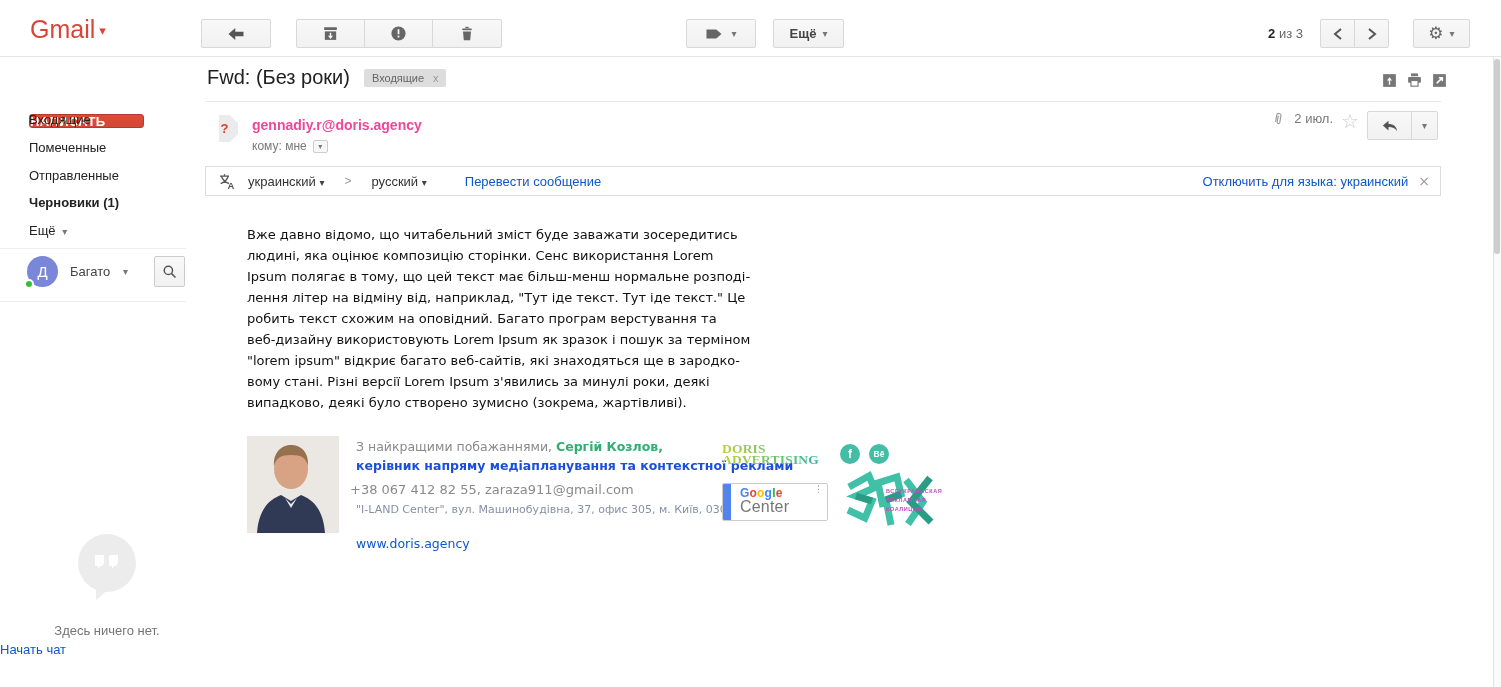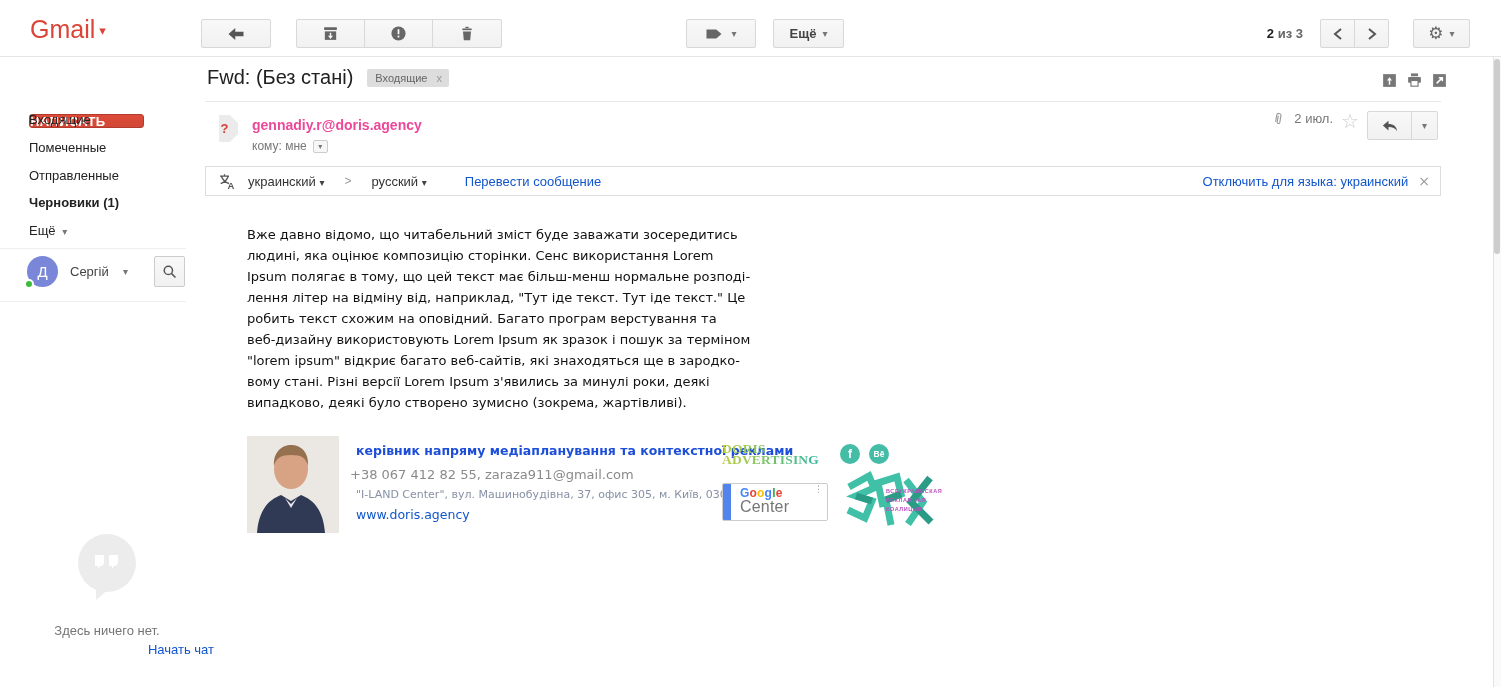--- a/index.html
+++ b/index.html
@@ -20,21 +20,21 @@
     height:29px; background:linear-gradient(#f8f8f8,#f1f1f1);
     border:1px solid #d8d8d8; border-radius:2px;
     color:#444; font-size:13px; font-weight:bold; cursor:pointer;
   }
   .btn-group { display:flex; }
   .btn-group .cell { display:flex; align-items:center; justify-content:center; height:27px; border-right:1px solid #d8d8d8; cursor:pointer; }
   .btn-group .cell:last-child { border-right:none; }
   .caret-glyph { font-family:"DejaVu Sans",sans-serif; font-size:10px; color:#777; }
   .icon svg { display:block; }
 
-  .page-info { position:absolute; top:26px; right:198px; font-size:13px; color:#666; white-space:nowrap;font-weight:bold; }
+  .page-info { position:absolute; top:26px; right:198px; font-size:13px; color:#666; white-space:nowrap; }
   .page-info b { color:#222; }
 
   
   .compose-btn {
     position:absolute; left:29px; top:66px; width:115px; height:14px;
     background:linear-gradient(#dd4b39,#d14836); border:1px solid #b23b2e; border-radius:3px;
     color:#fff; font-size:13px; font-weight:bold; letter-spacing:.4px;
     display:flex; align-items:center; cursor:pointer;margin-top:48px;
   }
   .nav-item { position:absolute; left:29px; font-size:13px; color:#222; cursor:pointer; white-space:nowrap; }
@@ -46,21 +46,21 @@
   .profile-name { position:absolute; left:70px; top:264px; font-size:13px; color:#444; cursor:pointer; }
   .profile-caret { position:absolute; left:123px; top:266px; }
   .search-btn { position:absolute; left:154px; top:256px; width:31px; height:31px;
     background:linear-gradient(#f8f8f8,#f1f1f1); border:1px solid #ccc; border-radius:2px;
     display:flex; align-items:center; justify-content:center; cursor:pointer; }
 
   .hangouts-bubble { position:absolute; left:78px; top:534px; width:58px; height:58px; border-radius:50%; background:#ececec; }
   .hangouts-tail { position:absolute; left:96px; top:588px; width:0; height:0;
     border-left:14px solid #ececec; border-bottom:12px solid transparent; }
   .chat-empty { position:absolute; left:0; top:623px; width:214px; text-align:center; font-size:13px; color:#757575; }
-  .chat-start { position:absolute; left:0; top:642px; width:214px; text-align:right; font-size:13px; color:#15c; cursor:pointer; }
+  .chat-start { position:absolute; left:0; top:642px; width:214px; text-align:left; font-size:13px; color:#15c; cursor:pointer; }
 
   
   .subject-row { position:absolute; left:207px; top:66px; display:flex; align-items:center; }
   .subject { font-size:20px; color:#212121; }
   .chip { display:inline-flex; align-items:center; margin-left:14px; background:#ddd; border-radius:2px;
     padding:3px 7px 3px 8px; cursor:pointer; }
   .chip-label { font-size:11px; color:#666; }
   .chip-x { font-size:11px; color:#999; margin-left:9px; cursor:pointer; }
   .subject-icons { position:absolute; left:1381px; top:72px; display:flex; gap:8px; }
   .rule { position:absolute; left:205px; width:1236px; height:1px; background:#e8e8e8; }
@@ -90,21 +90,21 @@
     white-space:pre-line; }
 
   
   .sig-photo { position:absolute; left:247px; top:436px; width:92px; height:97px; overflow:hidden; }
   .sig-text { position:absolute; left:356px; top:439px; font-family:"DejaVu Sans",sans-serif; }
   .sig-line1 { font-size:12.5px; color:#8a8a8a; }
   .sig-name { color:#2eaf72; font-weight:bold; margin-left:4px; }
   .sig-role { font-size:12.5px; color:#1d4ed8; font-weight:bold; margin-top:4px; }
   .sig-phone { font-size:13px; color:#8a8a8a; margin-top:9px; margin-left:-6px; }
   .sig-addr { font-size:11px; color:#8791a5; margin-top:6px; }
-  .sig-site { font-size:12.5px; color:#15c; margin-top:6px; cursor:pointer; display:inline-block; }
+  .sig-site { font-size:12.5px; color:#15c; margin-top:20px; cursor:pointer; display:inline-block; }
 
   .doris-logo { position:absolute; left:722px; top:443px; font-weight:800; font-size:13.5px; line-height:11px;
     letter-spacing:.2px; background:linear-gradient(90deg,#bCCe3a,#2eb7a0);
     -webkit-background-clip:text; background-clip:text; color:transparent;font-family:Liberation Serif, serif; }
   .soc-circle { position:absolute; top:444px; width:20px; height:20px; border-radius:50%; background:#45bda6;
     color:#fff; display:flex; align-items:center; justify-content:center; }
   .soc-fb { left:840px; font-size:12px; font-weight:bold; }
   .soc-be { left:869px; font-size:8.5px; font-weight:bold; }
   .gp-badge { position:absolute; left:722px; top:483px; width:106px; height:38px; background:#fff;
     border:1px solid #ccc; border-radius:2px; display:flex; }
@@ -225,21 +225,21 @@
     <span>Ещё</span>
     <span class="caret-glyph" style="margin-left:3px;">▾</span>
   </div>
 
   <div class="sidebar-divider" style="top:248px;"></div>
 
   <div class="profile-avatar">
     <span>Д</span>
   </div>
   <div class="presence-dot"></div>
-  <div class="profile-name"><span>Сергій</span></div>
+  <div class="profile-name"><span>Багато</span></div>
   <span class="caret-glyph profile-caret">▾</span>
   <div class="search-btn">
     <span class="icon">
       <svg width="15" height="15" viewBox="0 0 20 20">
           <circle cx="8.5" cy="8.5" r="5.5" stroke="#555" stroke-width="2" fill="none"></circle>
           <line x1="12.8" y1="12.8" x2="18" y2="18" stroke="#555" stroke-width="2"></line>
         </svg>
     </span>
   </div>
   <div class="sidebar-divider" style="top:301px;"></div>
@@ -250,21 +250,21 @@
       <path d="M31 21 h9 v7 a4 4 0 0 1 -4 4 l-2 3 v-3 h-3 z" fill="#fff"></path>
     </svg>
   </div>
   <div class="hangouts-tail"></div>
   <div class="chat-empty">Здесь ничего нет.</div>
   <div class="chat-start">Начать чат</div>
 </aside>
 
 <main>
   <div class="subject-row">
-    <span class="subject">Fwd: (Без стані)</span>
+    <span class="subject">Fwd: (Без роки)</span>
     <span class="chip">
       <span class="chip-label">Входящие</span>
       <span class="chip-x">x</span>
     </span>
   </div>
 
   <div class="subject-icons">
     <span class="icon">
       <svg width="17" height="17" viewBox="0 0 24 24">
           <path d="M3 3h18v18H3z" fill="#777"></path>
@@ -359,20 +359,23 @@
     <svg width="92" height="97" viewBox="0 0 92 97">
       <rect width="92" height="97" fill="#ebe8e3"></rect>
       <ellipse cx="44" cy="33" rx="17" ry="20" fill="#d8a284"></ellipse>
       <path d="M27 30 c-1 -14 8 -21 17 -21 c10 0 18 7 17 21 c-2 -8 -6 -11 -17 -11 c-10 0 -15 3 -17 11 z" fill="#96714f"></path>
       <path d="M10 97 c2 -26 14 -34 24 -38 l10 6 l10 -6 c10 4 22 12 24 38 z" fill="#303a54"></path>
       <path d="M38 62 l6 6 l6 -6 l-6 10 z" fill="#e8e6ea"></path>
     </svg>
   </div>
 
   <div class="sig-text">
+    <div class="sig-line1">
+      <span>З найкращими побажаннями,</span><span class="sig-name">Сергій Козлов,</span>
+    </div>
     <div class="sig-role">керівник напряму медіапланування та контекстної реклами</div>
     <div class="sig-phone">+38 067 412 82 55, zaraza911@gmail.com</div>
     <div class="sig-addr">"I-LAND Center", вул. Машинобудівна, 37, офис 305, м. Київ, 03067</div>
     <div class="sig-site">www.doris.agency</div>
   </div>
 
   <div class="doris-logo">
     <div>DORIS</div>
     <div>ADVERTISING</div>
   </div>

